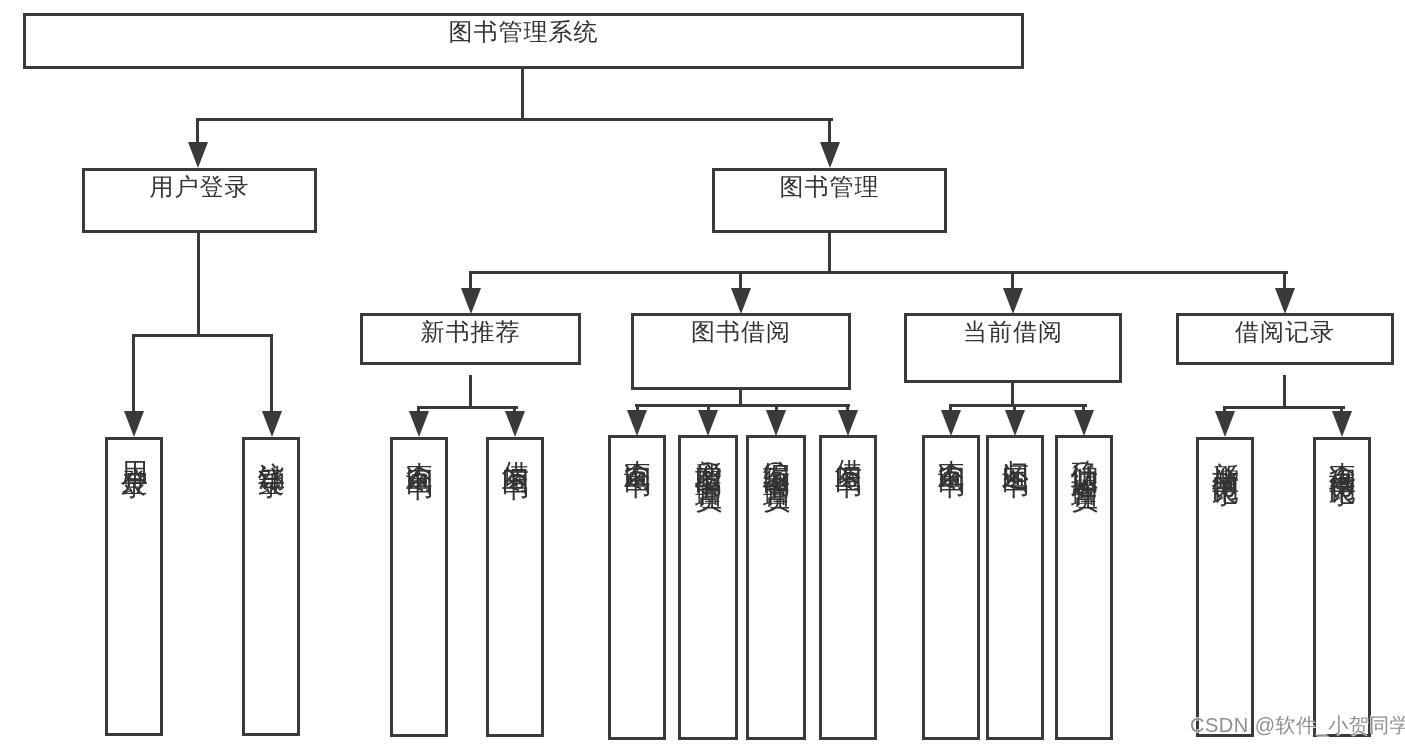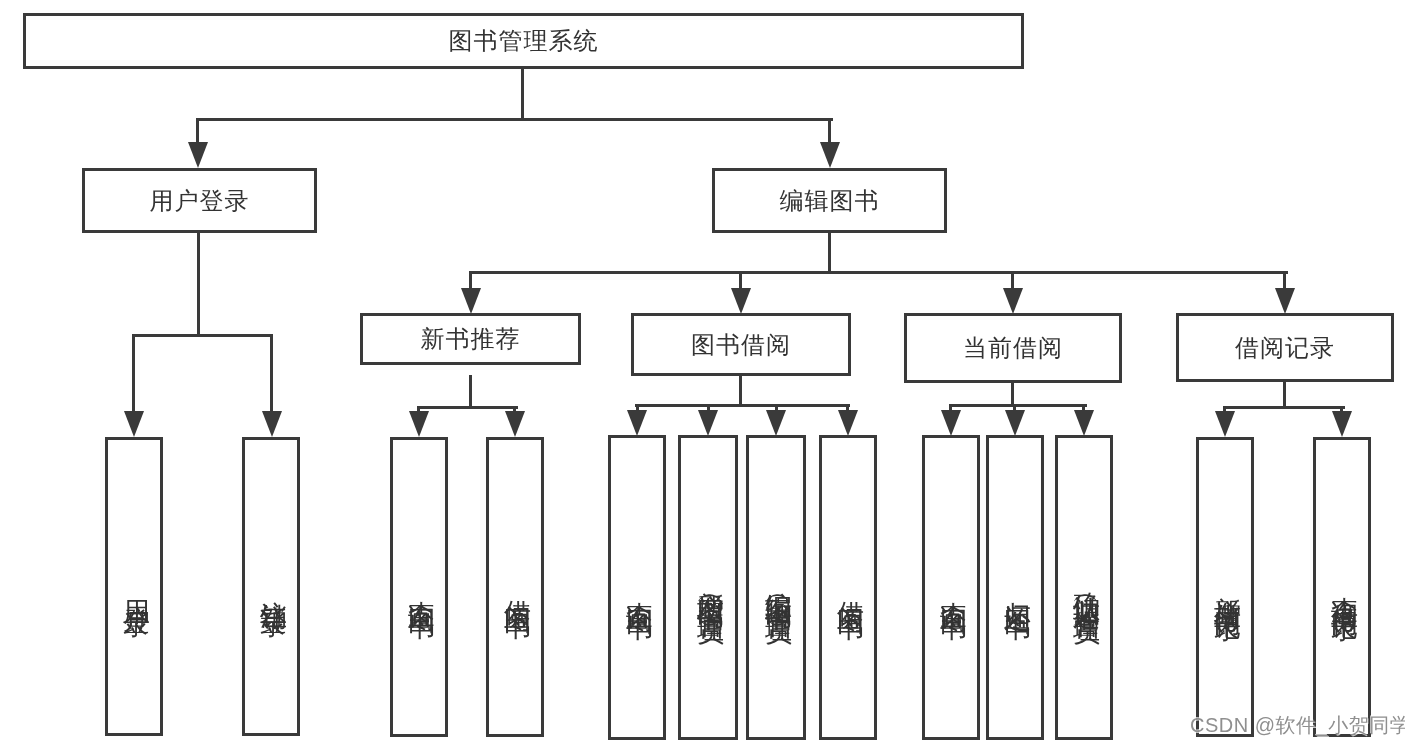--- a/index.html
+++ b/index.html
@@ -17,23 +17,22 @@
     position: relative;
     width: 1405px;
     height: 747px;
   }
   .box {
     position: absolute;
     box-sizing: border-box;
     background: var(--box-bg, #ffffff);
     border: 3px solid var(--box-border, #3a3a3a);
     display: flex;
-    align-items: center;
+    align-items: flex-start;
     justify-content: center;
-    font-family: Liberation Mono, monospace;
   }
   .hlabel {
     font-size: 24px;
     color: var(--text, #333333);
     letter-spacing: 1px;
     white-space: nowrap;
   }
   .vtext {
     writing-mode: vertical-rl;
     text-orientation: mixed;
@@ -132,36 +131,36 @@
 
   <div class="box" style="left:23px;top:13px;width:1001px;height:56px">
     <span class="hlabel">图书管理系统</span>
   </div>
 
   <div class="box" style="left:82px;top:168px;width:235px;height:65px">
     <span class="hlabel">用户登录</span>
   </div>
 
   <div class="box" style="left:712px;top:168px;width:235px;height:65px">
-    <span class="hlabel">编辑图书</span>
+    <span class="hlabel">图书管理</span>
   </div>
 
   <div class="box" style="left:360px;top:313px;width:221px;height:52px">
     <span class="hlabel">新书推荐</span>
   </div>
 
-  <div class="box" style="left:631px;top:313px;width:220px;height:63px">
+  <div class="box" style="left:631px;top:313px;width:220px;height:77px">
     <span class="hlabel">图书借阅</span>
   </div>
 
   <div class="box" style="left:904px;top:313px;width:218px;height:70px">
     <span class="hlabel">当前借阅</span>
   </div>
 
-  <div class="box" style="left:1176px;top:313px;width:218px;height:69px">
+  <div class="box" style="left:1176px;top:313px;width:218px;height:52px">
     <span class="hlabel">借阅记录</span>
   </div>
 
   <div class="box" style="left:105px;top:437px;width:58px;height:299px">
     <span class="vtext">用户登录</span>
   </div>
   <div class="box" style="left:242px;top:437px;width:58px;height:299px">
     <span class="vtext">注销登录</span>
   </div>
 

